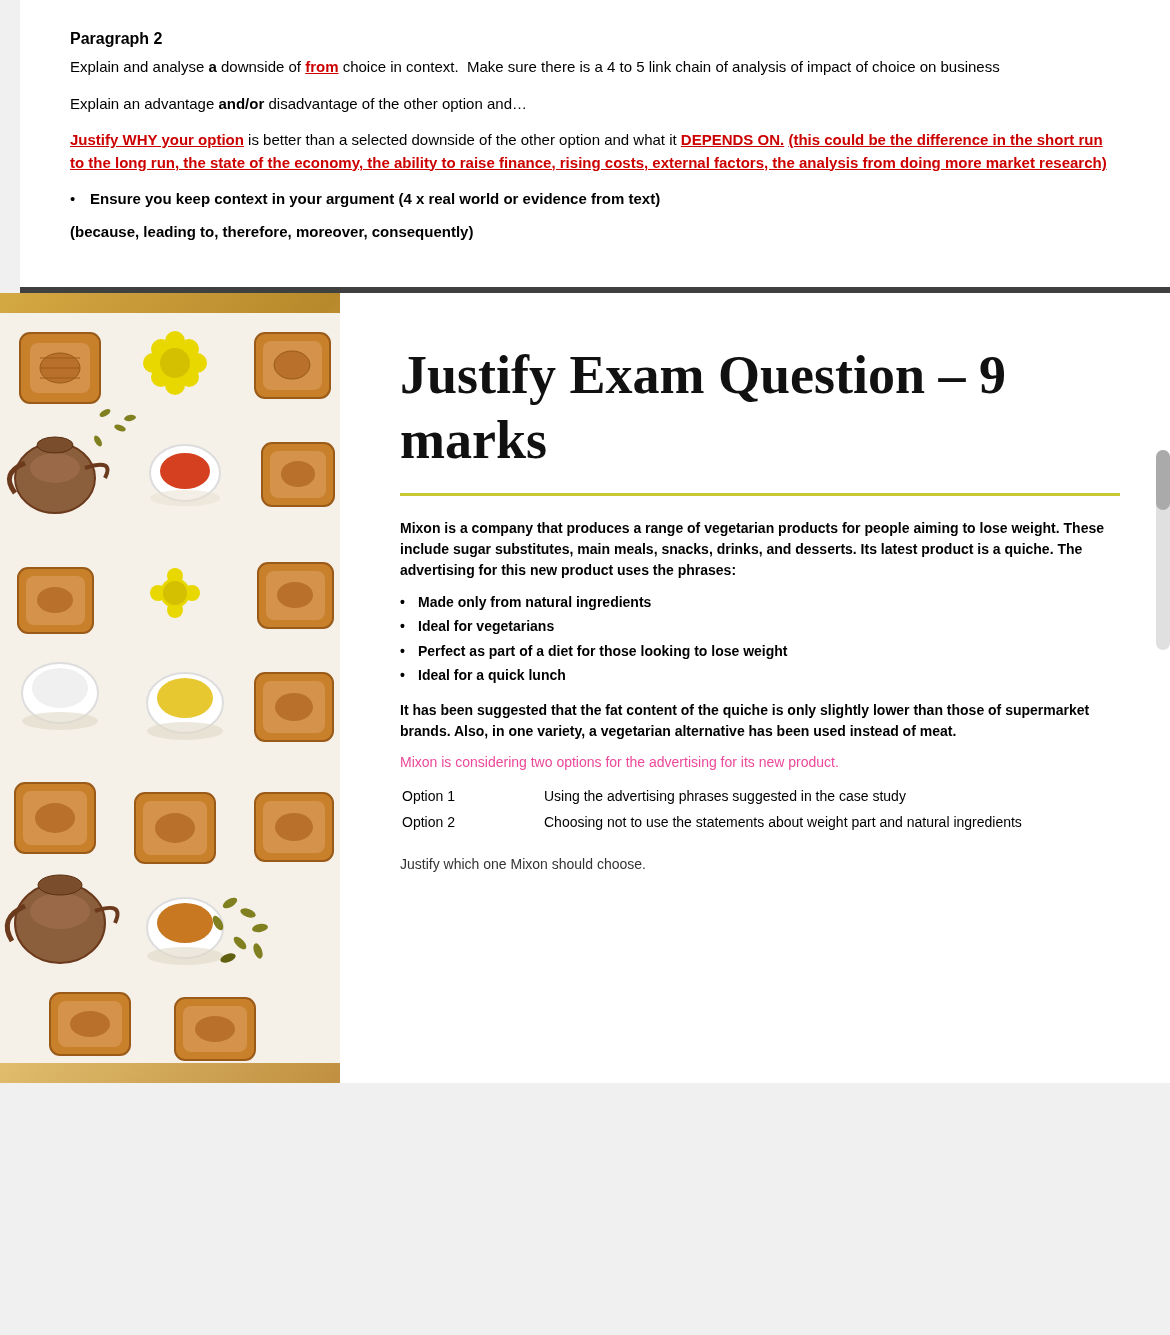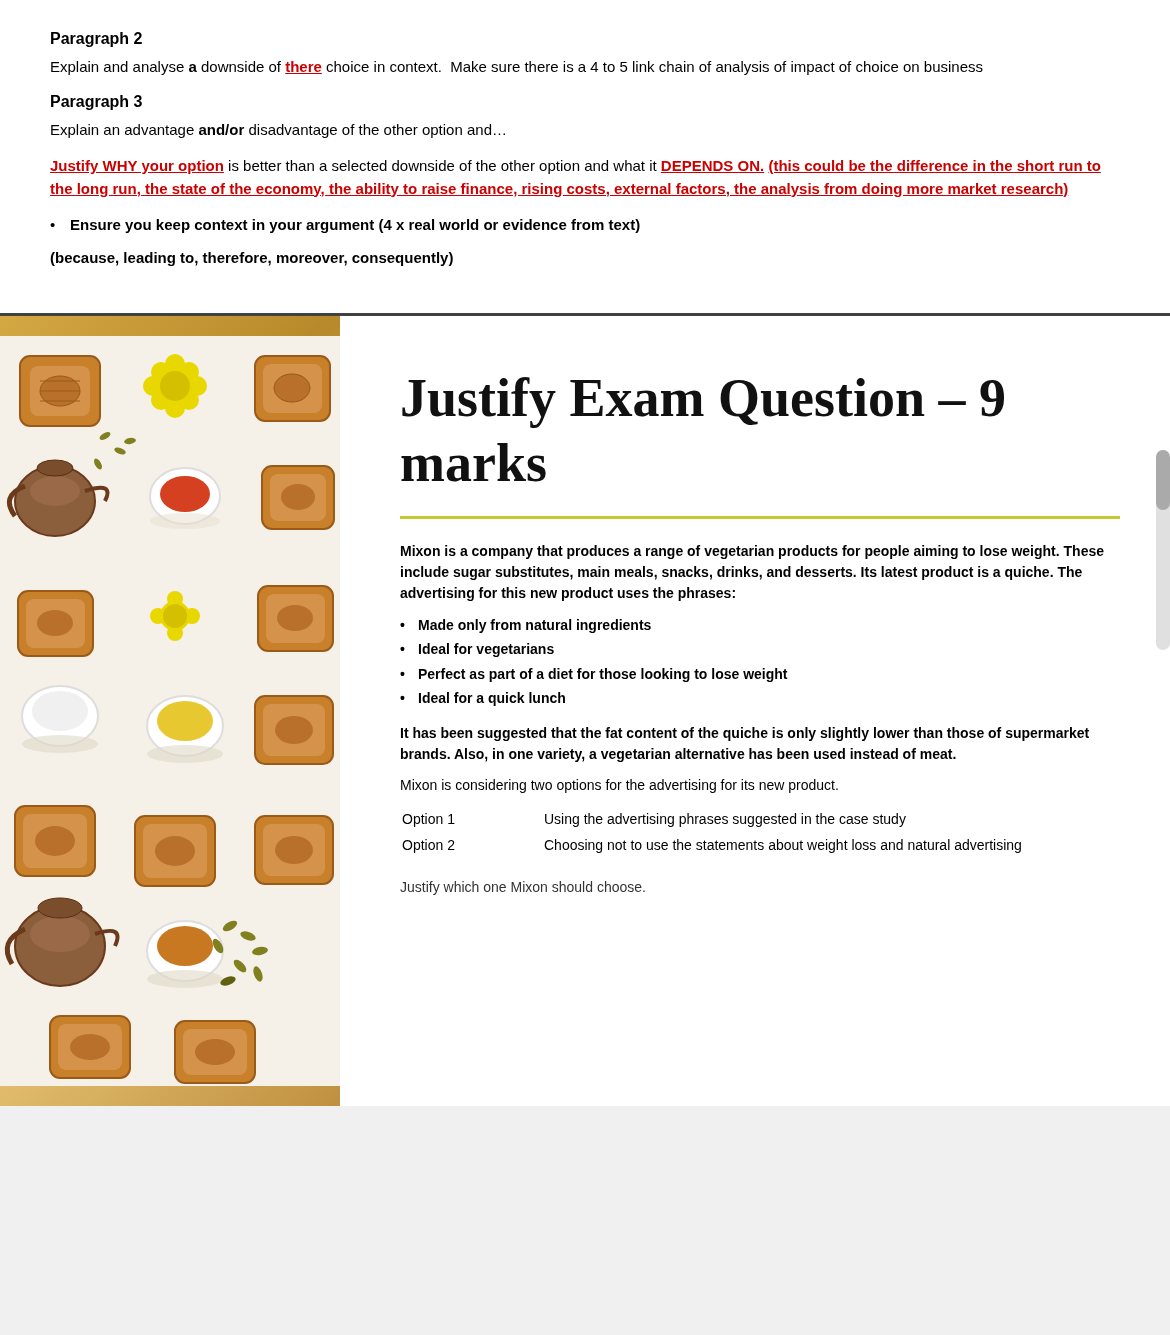--- a/index.html
+++ b/index.html
@@ -7,21 +7,22 @@
       font-family: Arial, sans-serif;
       font-size: 15px;
       background: #f0f0f0;
       width: 1170px;
     }
 
     
     .top-section {
       background: #fff;
       padding: 30px 50px 30px 50px;
-      border-bottom: 3px solid #404040;
+      border-bottom: 6px solid #404040;
+      margin-left: 20px;
     }
 
     .top-section h3 {
       font-weight: bold;
       font-size: 16px;
       margin-bottom: 8px;
     }
 
     .top-section p {
       margin-bottom: 14px;
@@ -150,21 +151,21 @@
 
     .fat-content-text {
       font-size: 14px;
       font-weight: bold;
       line-height: 1.5;
       margin-bottom: 12px;
     }
 
     .options-intro {
       font-size: 14px;
-      color: #000000;
+      color: #ec4899;
       margin-bottom: 12px;
     }
 
     .options-table {
       width: 100%;
       margin-bottom: 20px;
     }
 
     .options-table tr td {
       font-size: 14px;
@@ -212,24 +213,23 @@
     }
   </style>
 </head>
 <body>
 
 <div class="page-wrapper">
 
   <div class="top-section">
     <h3>Paragraph 2</h3>
     <p>
-      Explain and analyse <strong>a</strong> downside of <span class="red-text">there</span> choice in context.&nbsp; Make sure there is a 4 to 5 link chain of analysis of impact of choice on business
+      Explain and analyse <strong>a</strong> downside of <span class="red-text">from</span> choice in context.&nbsp; Make sure there is a 4 to 5 link chain of analysis of impact of choice on business
     </p>
 
-    <h3>Paragraph 3</h3>
     <p>
       Explain an advantage <strong>and/or</strong> disadvantage of the other option and…
     </p>
 
     <p>
       <span class="red-underline-bold">Justify WHY your option</span>
       <span> is better than a selected downside of the other option and what it </span>
       <span class="red-underline-bold">DEPENDS ON.</span>
       <span class="red-underline-bold"> (this could be the difference in the short run to the long run, the state of the economy, the ability to raise finance, rising costs, external factors, the analysis from doing more market research)</span>
     </p>
@@ -389,21 +389,21 @@
       <p class="options-intro">Mixon is considering two options for the advertising for its new product.</p>
 
       <table class="options-table">
         <tbody>
           <tr>
             <td>Option 1</td>
             <td>Using the advertising phrases suggested in the case study</td>
           </tr>
           <tr>
             <td>Option 2</td>
-            <td>Choosing not to use the statements about weight loss and natural advertising</td>
+            <td>Choosing not to use the statements about weight part and natural ingredients</td>
           </tr>
         </tbody>
       </table>
 
       <p class="justify-question">Justify which one Mixon should choose.</p>
     </div>
 
     <div class="scrollbar">
       <div class="scrollbar-thumb"></div>
     </div>

